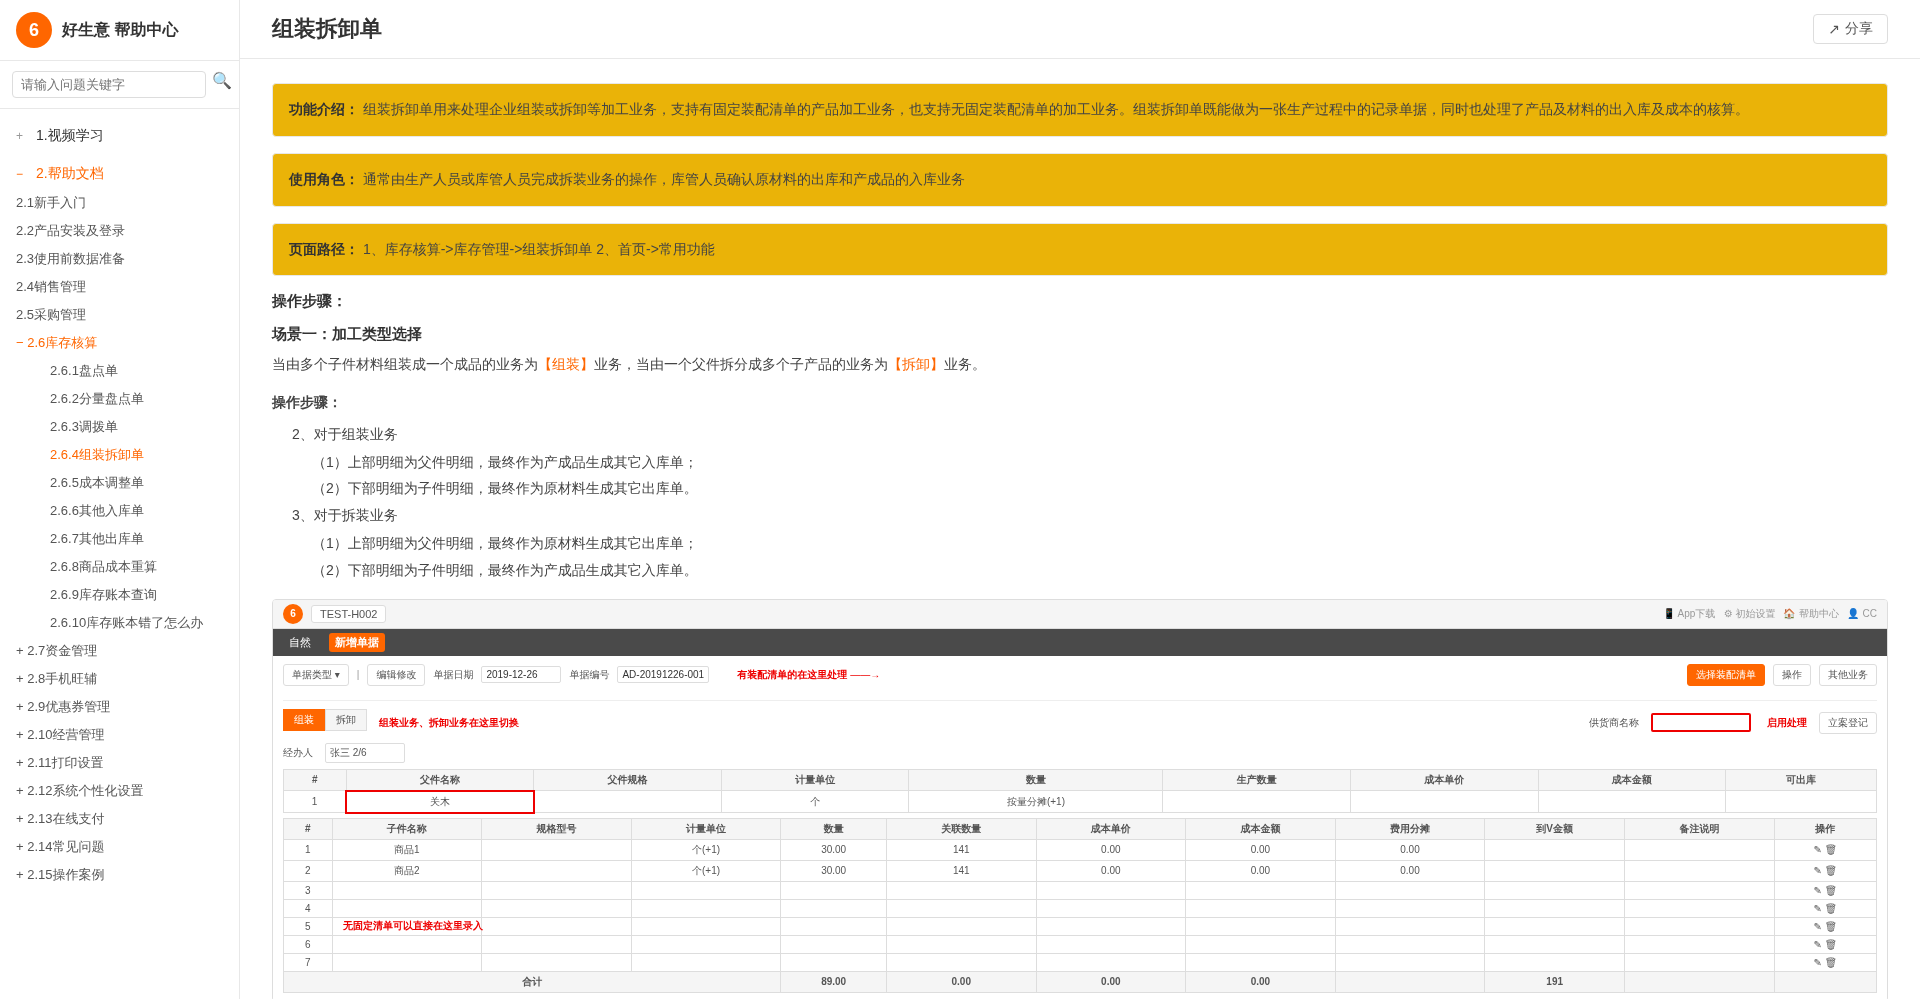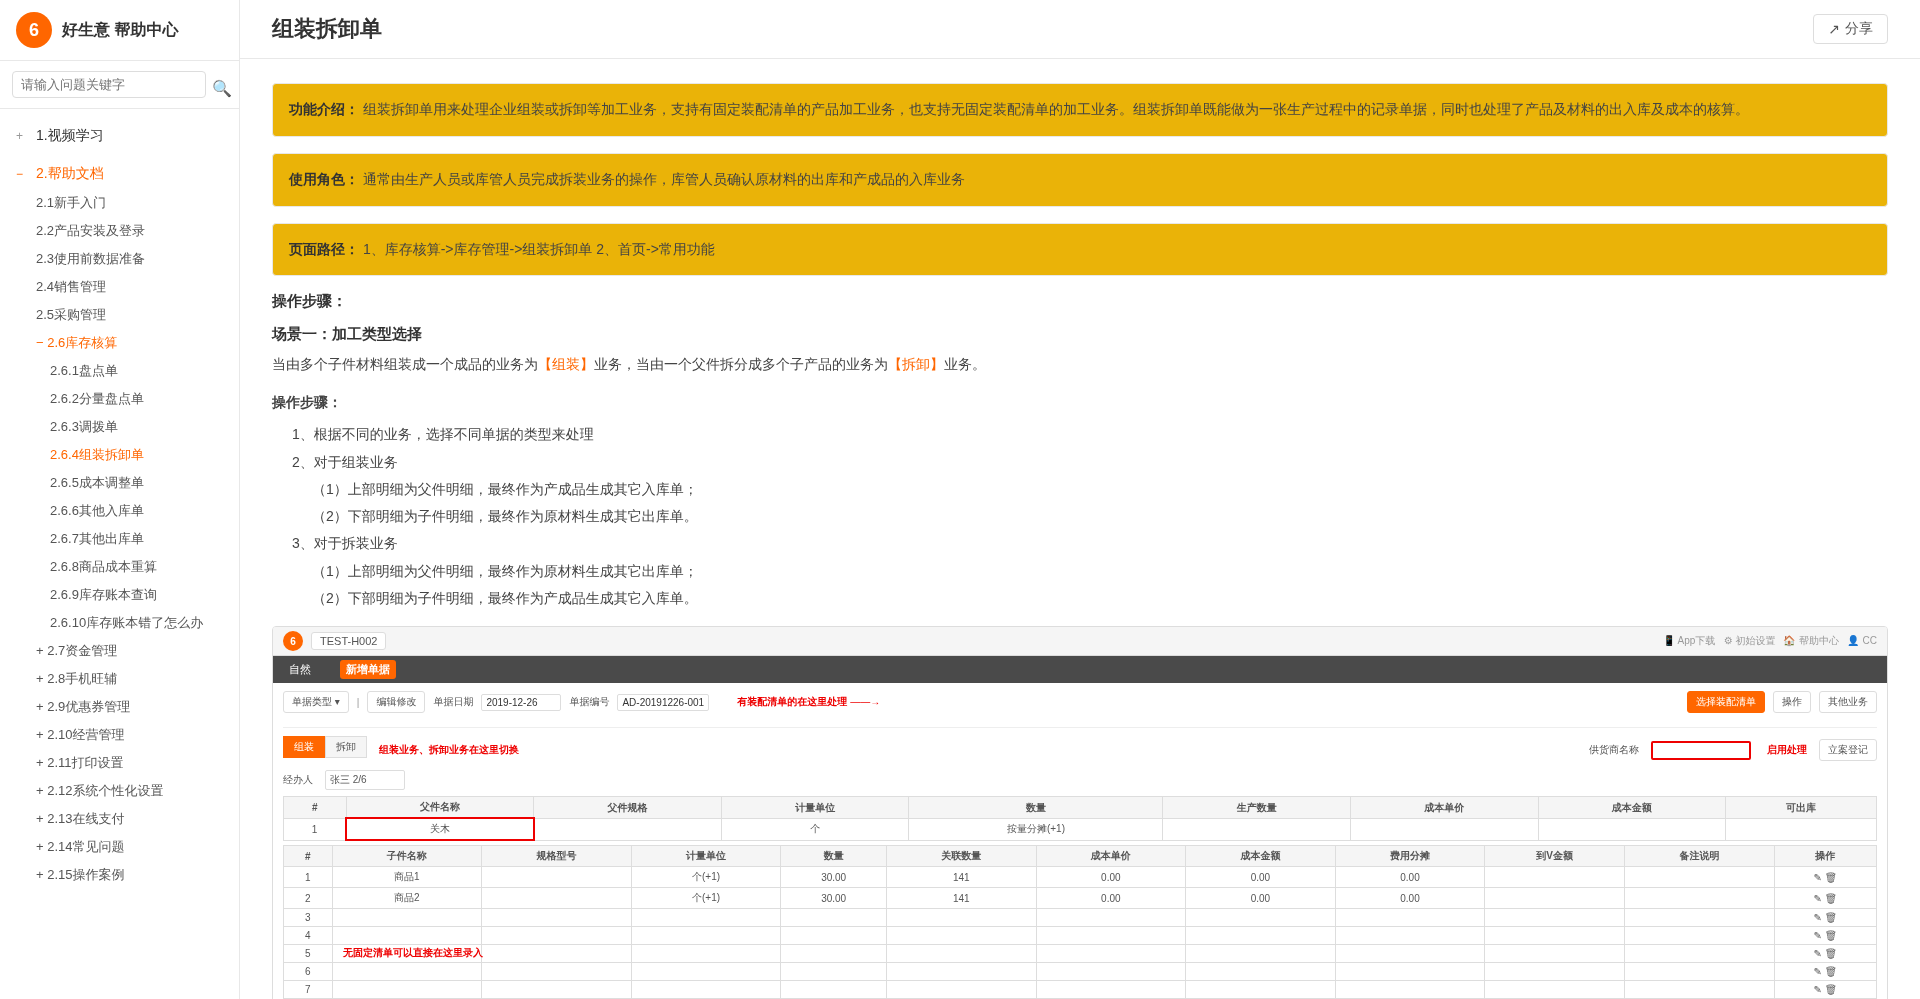--- a/index.html
+++ b/index.html
@@ -39,21 +39,21 @@
     }
     .app-title {
       font-size: 16px;
       font-weight: bold;
       color: #333;
     }
     .search-box {
       padding: 10px 12px;
       border-bottom: 1px solid #e8e8e8;
       display: flex;
-      align-items: flex-end;
+      align-items: flex-start;
       gap: 6px;
     }
     .search-box input {
       flex: 1;
       border: 1px solid #ddd;
       border-radius: 4px;
       padding: 5px 8px;
       font-size: 13px;
       outline: none;
       color: #999;
@@ -90,21 +90,21 @@
     .nav-section-title.active-section {
       color: #f60;
     }
     .nav-section-title.active-section .plus-icon {
       color: #f60;
     }
     .nav-sub-items {
       padding-left: 0;
     }
     .nav-sub-item {
-      padding: 5px 16px 5px 36px;
+      padding: 5px 16px 5px 16px;
       cursor: pointer;
       font-size: 13px;
       color: #555;
     }
     .nav-sub-sub-items { padding-left: 0; }
     .nav-sub-sub-item {
       padding: 5px 16px 5px 50px;
       cursor: pointer;
       font-size: 13px;
       color: #555;
@@ -239,21 +239,21 @@
       background: #fff;
       border: 1px solid #ddd;
       padding: 2px 8px;
       border-radius: 3px;
       font-size: 11px;
     }
     .mock-nav {
       background: #4a4a4a;
       padding: 4px 10px;
       display: flex;
-      gap: 23px;
+      gap: 12px;
     }
     .mock-nav-item {
       color: #fff;
       font-size: 11px;
       padding: 2px 6px;
     }
     .mock-nav-item.active-nav {
       background: #f60;
       border-radius: 3px;
       font-weight: bold;
@@ -485,21 +485,20 @@
     <div>
       <div class="operations-title">操作步骤：</div>
       <div class="scenario-title">场景一：加工类型选择</div>
       <div class="step-text">
         当由多个子件材料组装成一个成品的业务为<span class="highlight-orange">【组装】</span>业务，当由一个父件拆分成多个子产品的业务为<span class="highlight-orange">【拆卸】</span>业务。
       </div>
       <div class="step-text" style="font-weight:bold; margin-top:12px;">
         <span>操作步骤：</span>
       </div>
       <div class="step-list">
-        <div class="step-list-item">1、根据不同的业务，选择不同单据的类型来处理</div>
         <div class="step-list-item">2、对于组装业务</div>
         <div class="sub-step-list">
           <div class="sub-step-item">（1）上部明细为父件明细，最终作为产成品生成其它入库单；</div>
           <div class="sub-step-item">（2）下部明细为子件明细，最终作为原材料生成其它出库单。</div>
         </div>
         <div class="step-list-item">3、对于拆装业务</div>
         <div class="sub-step-list">
           <div class="sub-step-item">（1）上部明细为父件明细，最终作为原材料生成其它出库单；</div>
           <div class="sub-step-item">（2）下部明细为子件明细，最终作为产成品生成其它入库单。</div>
         </div>

